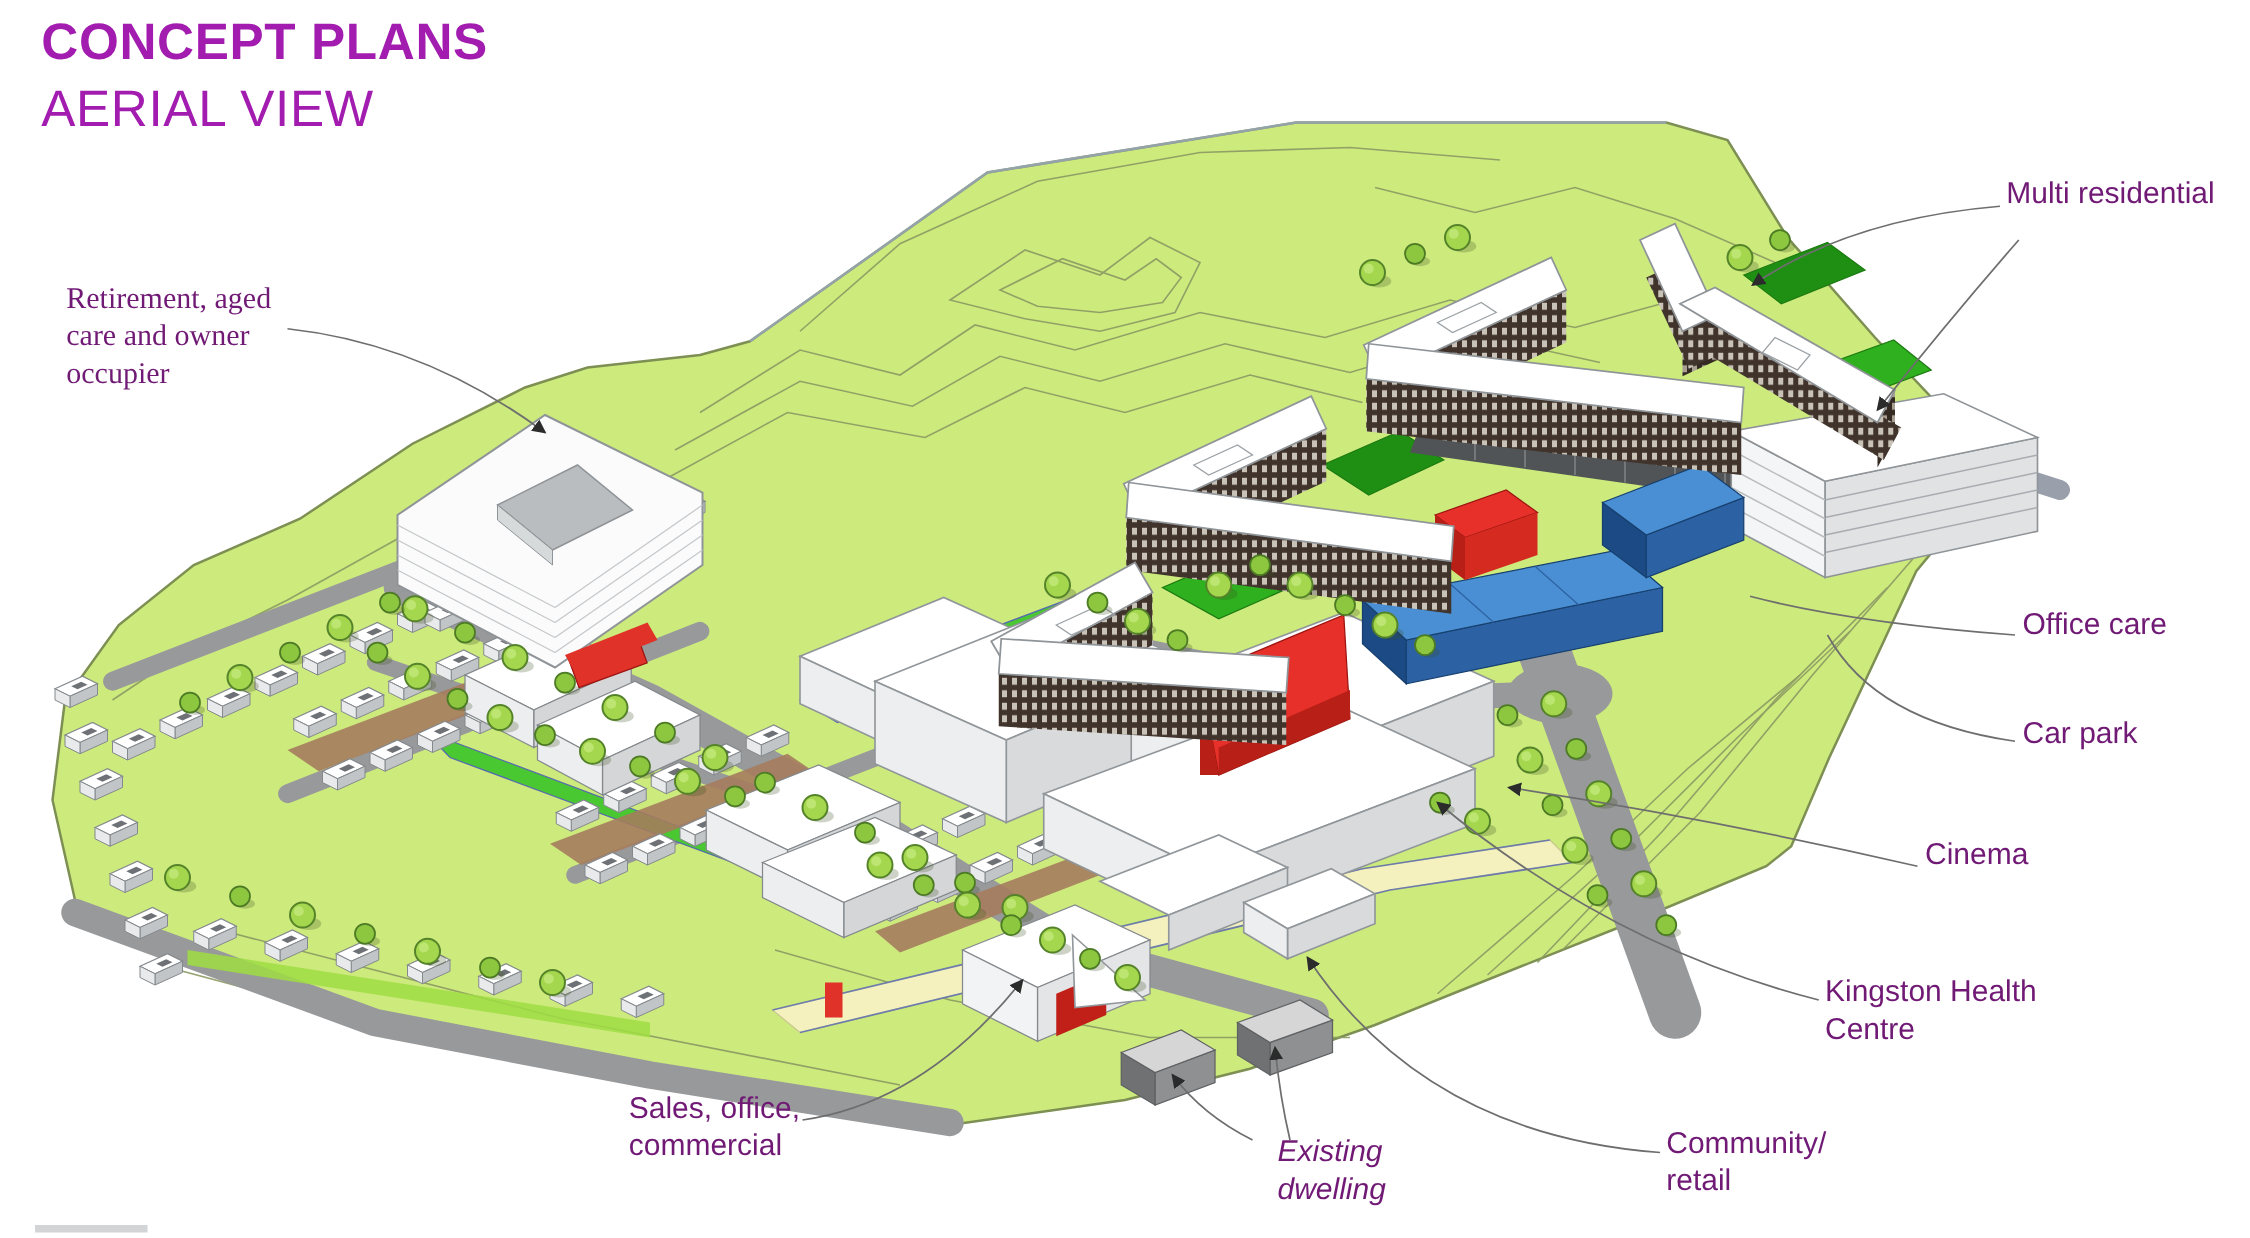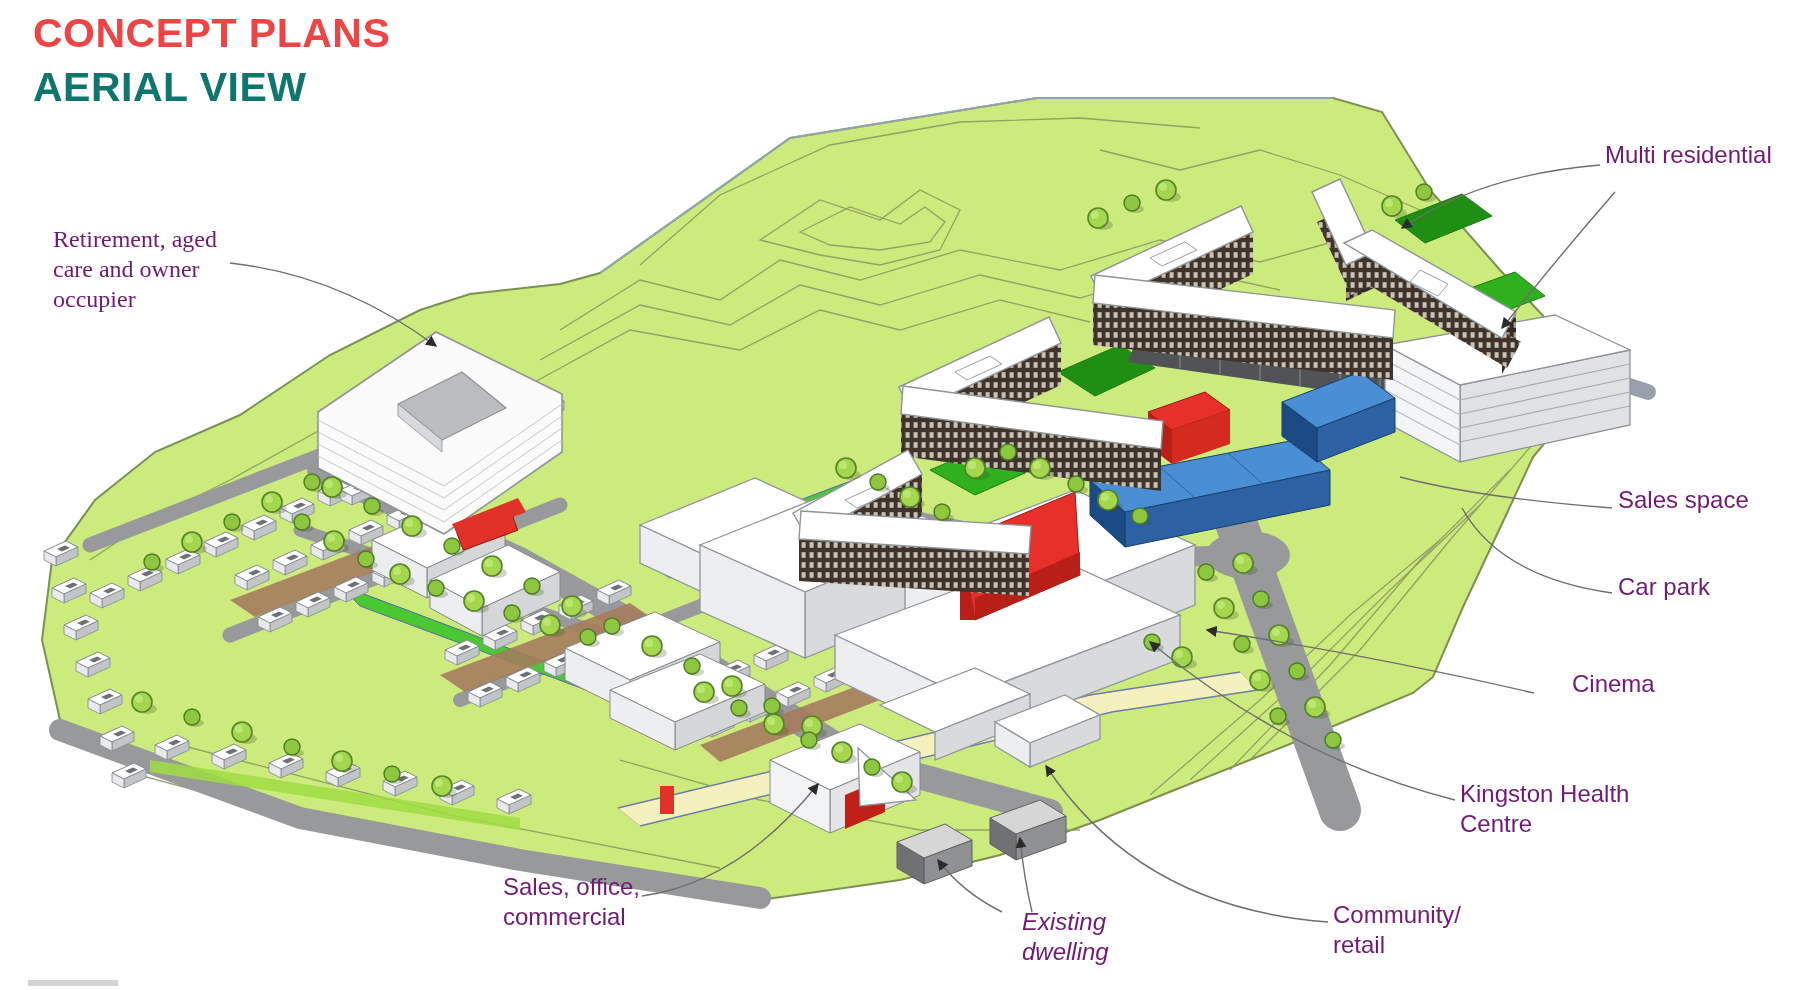--- a/index.html
+++ b/index.html
@@ -1,26 +1,26 @@
 <!DOCTYPE html>
 <html><head>
 <meta charset="utf-8">
 <style>
   html,body{margin:0;padding:0;background:#ffffff;width:1800px;height:990px;overflow:hidden;}
   body{font-family:"Liberation Sans","DejaVu Sans",sans-serif;position:relative;}
   #stage{position:absolute;left:0;top:0;width:1800px;height:990px;}
   svg{position:absolute;left:0;top:0;}
-  .title1{position:absolute;left:33px;top:10px;font-size:41px;font-weight:bold;color:#ef4444;letter-spacing:.5px;white-space:pre;}
-  .title2{position:absolute;left:33px;top:64px;font-size:41px;font-weight:700;color:#0f766e;letter-spacing:.5px;white-space:pre;}
+  .title1{position:absolute;left:33px;top:10px;font-size:41px;font-weight:bold;color:#a21caf;letter-spacing:.5px;white-space:pre;}
+  .title2{position:absolute;left:33px;top:64px;font-size:41px;font-weight:400;color:#a21caf;letter-spacing:.5px;white-space:pre;}
   .label{position:absolute;font-size:24px;line-height:30px;color:#701a75;white-space:pre-line;}
   .lbl-retirement{left:53px;top:224px;font-family:Liberation Serif, serif;}
   .lbl-multi{left:1605px;top:140px;}
   .lbl-office{left:1618px;top:485px;}
   .lbl-carpark{left:1618px;top:572px;}
-  .lbl-cinema{left:1572px;top:669px;}
+  .lbl-cinema{left:1540px;top:669px;}
   .lbl-khc{left:1460px;top:779px;}
   .lbl-community{left:1333px;top:900px;}
   .lbl-existing{left:1022px;top:907px;font-style:italic;}
   .lbl-sales{left:503px;top:872px;}
 </style>
 </head>
 <body>
 
 <div id="stage">
 
@@ -435,21 +435,21 @@
   <rect x="28" y="980" width="90" height="6" fill="#d2d4d6"></rect>
 </svg>
 
 <div class="title1">CONCEPT PLANS</div>
 <div class="title2">AERIAL VIEW</div>
 
 <div class="label lbl-retirement">Retirement, aged
 care and owner
 occupier</div>
 <div class="label lbl-multi">Multi residential</div>
-<div class="label lbl-office">Sales space</div>
+<div class="label lbl-office">Office care</div>
 <div class="label lbl-carpark">Car park</div>
 <div class="label lbl-cinema">Cinema</div>
 <div class="label lbl-community">Community/
 retail</div>
 <div class="label lbl-khc">Kingston Health
 Centre</div>
 <div class="label lbl-existing">Existing
 dwelling</div>
 <div class="label lbl-sales">Sales, office,
 commercial</div>

